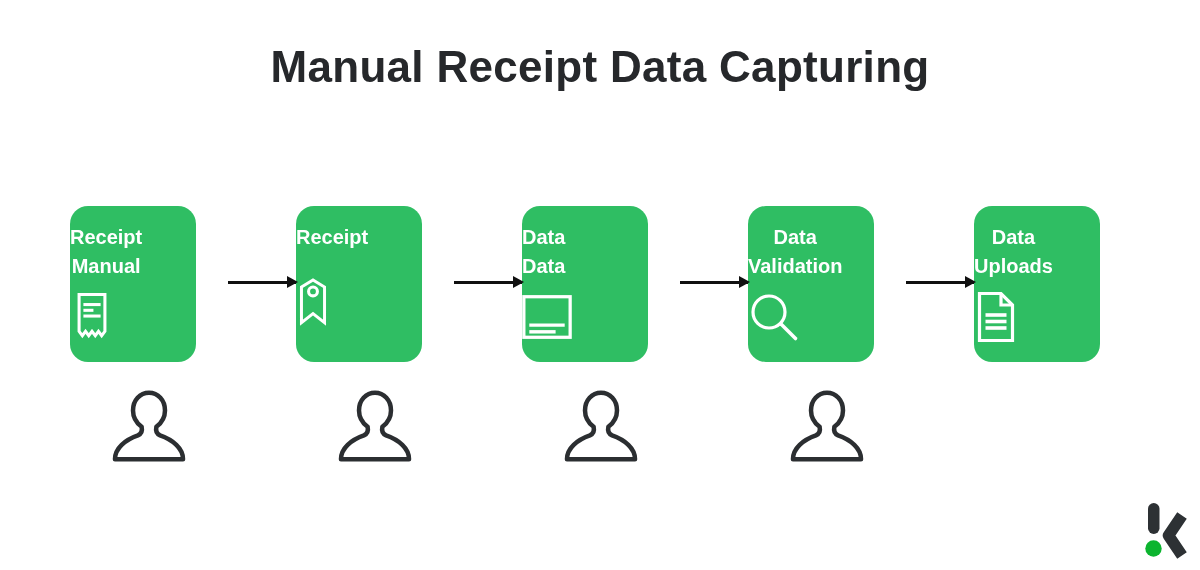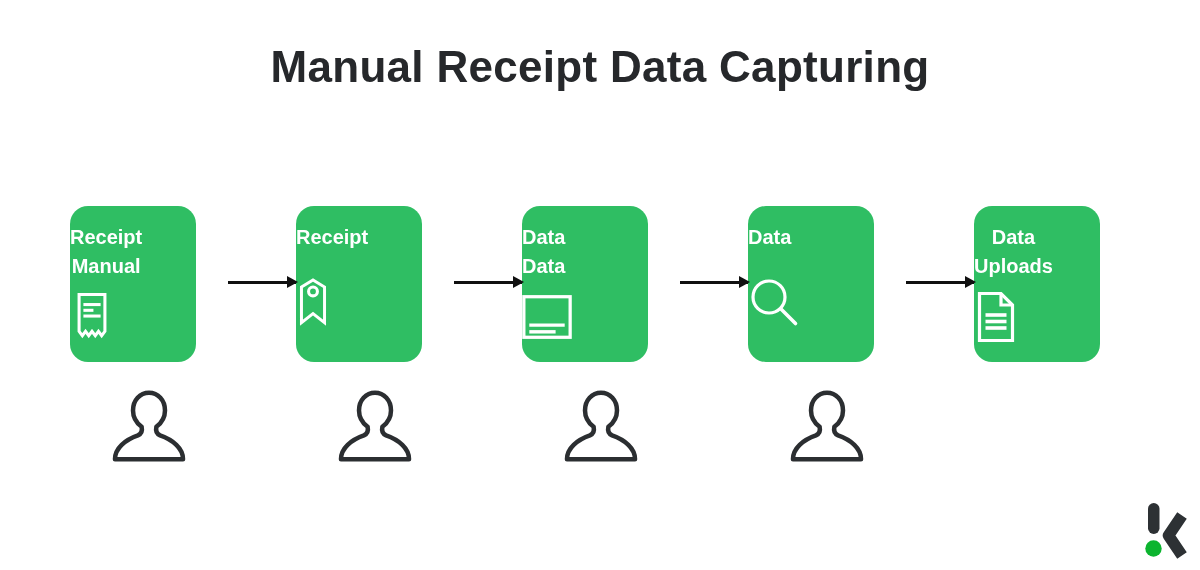--- a/index.html
+++ b/index.html
@@ -84,20 +84,21 @@
           <rect x="1.8" y="1.8" width="48.4" height="42.4" stroke-width="3.4"></rect>
           <path d="M7.5 31.5 H44.5" stroke-width="3.6"></path>
           <path d="M7.5 38.5 H35" stroke-width="3.6"></path>
         </svg>
       </div>
     </div>
 
     <div class="step step-3">
       <div class="step-label">
         <div>Data</div>
+        <div>Validation</div>
       </div>
       <div class="icon-wrap">
         <svg width="52" height="52" viewBox="0 0 52 52" fill="none" stroke="#ffffff">
           <circle cx="21" cy="21" r="16" stroke-width="3.2"></circle>
           <path d="M33 33 L47.5 47.5" stroke-width="3.6" stroke-linecap="round"></path>
         </svg>
       </div>
     </div>
 
     <div class="step step-4">

